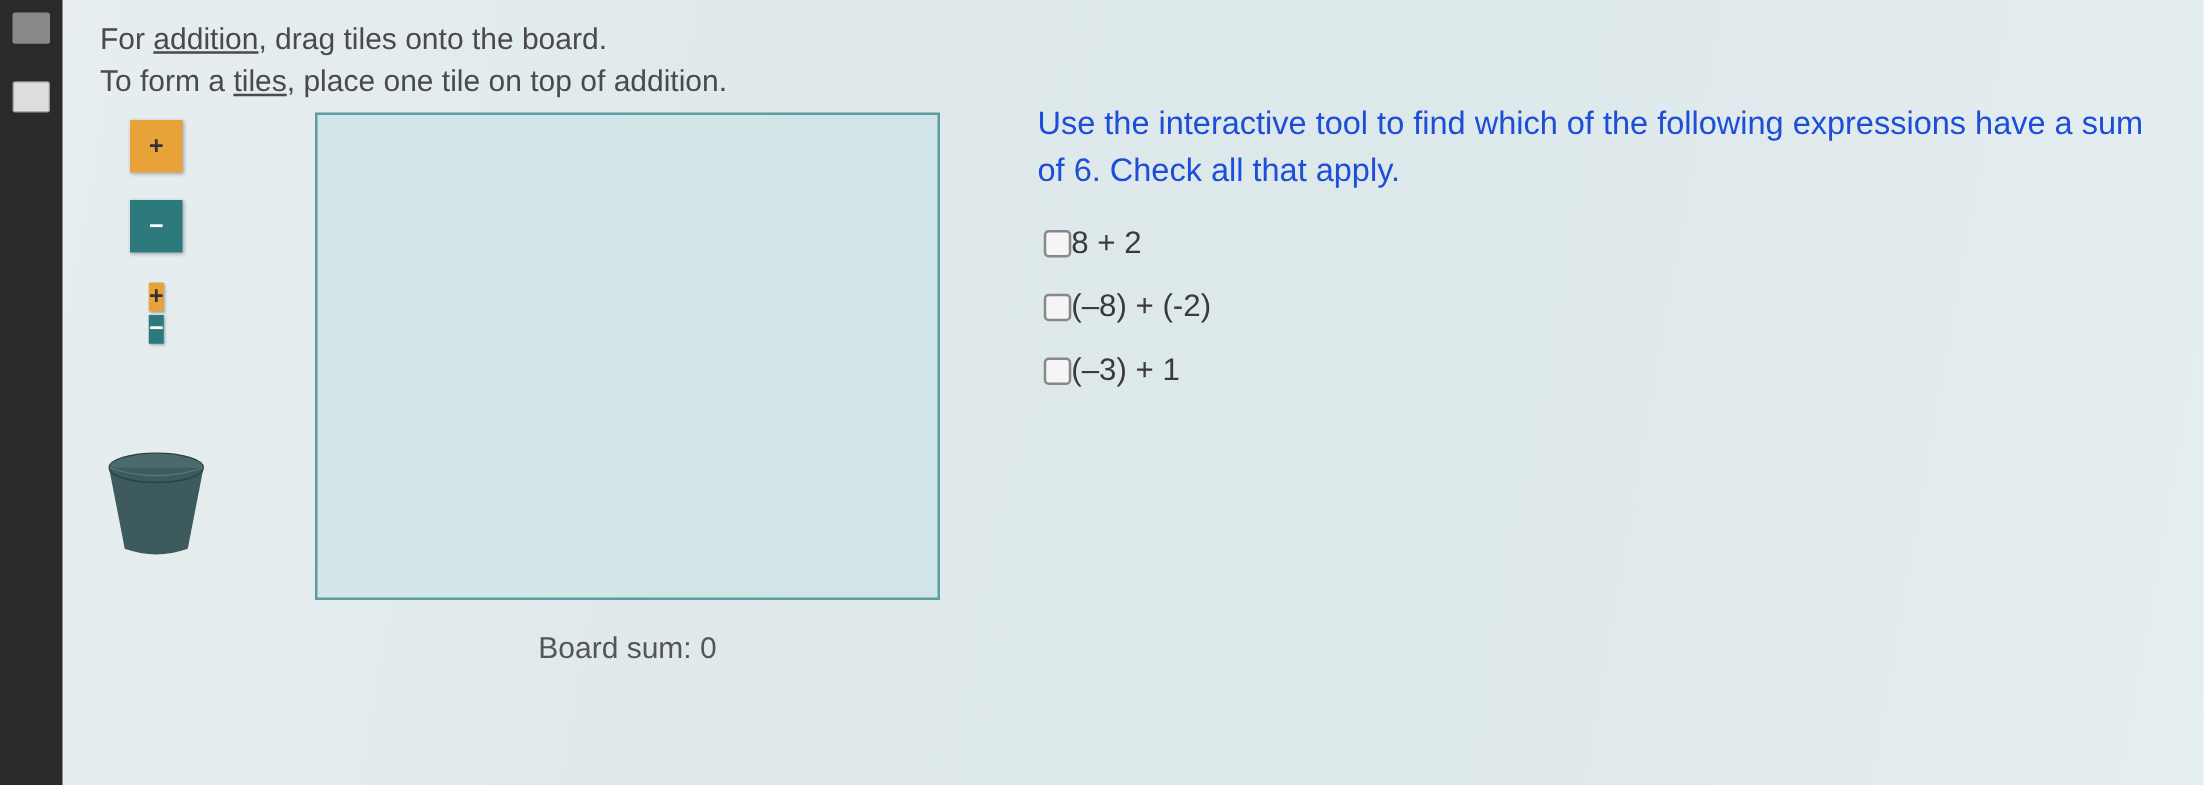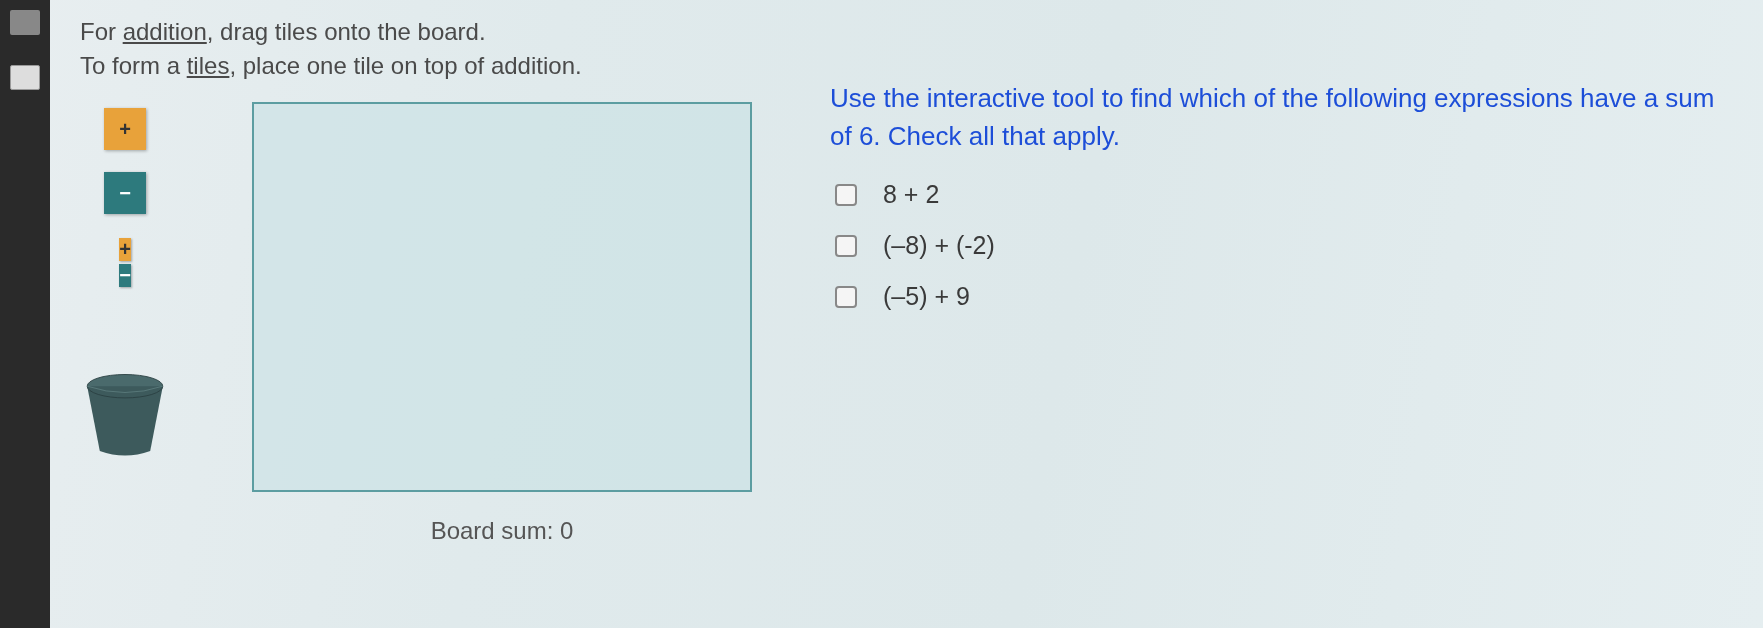--- a/index.html
+++ b/index.html
@@ -40,21 +40,21 @@
       padding: 15px 30px 20px 30px;
       gap: 40px;
     }
     .left-panel {
       width: 680px;
     }
     .instructions {
       font-size: 24px;
       color: #4a4a4a;
       line-height: 1.4;
-      margin-bottom: 20px;
+      margin-bottom: 8px;
     }
     .underlined {
       text-decoration: underline;
     }
     .tool-row {
       display: flex;
       align-items: flex-start;
       gap: 50px;
     }
     .tile-column {
@@ -144,21 +144,21 @@
     }
     .options {
       display: flex;
       flex-direction: column;
       gap: 22px;
       padding-left: 5px;
     }
     .option {
       display: flex;
       align-items: center;
-      gap: 26px;
+      gap: 0;
       font-size: 25px;
       color: #3a3a3a;
     }
     .checkbox {
       width: 22px;
       height: 22px;
       border: 2px solid #888;
       border-radius: 4px;
       background: #f5f5f5;
       cursor: pointer;
@@ -213,17 +213,17 @@
       <div class="option">
         <div class="checkbox"></div>
         <span>8 + 2</span>
       </div>
       <div class="option">
         <div class="checkbox"></div>
         <span>(–8) + (-2)</span>
       </div>
       <div class="option">
         <div class="checkbox"></div>
-        <span>(–5) + 9</span>
+        <span>(–3) + 1</span>
       </div>
     </div>
   </div>
 </div>
 
 </body></html>

